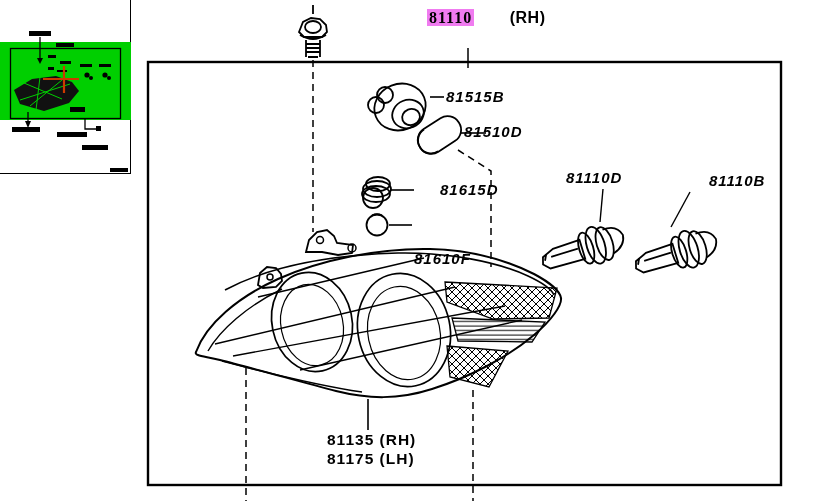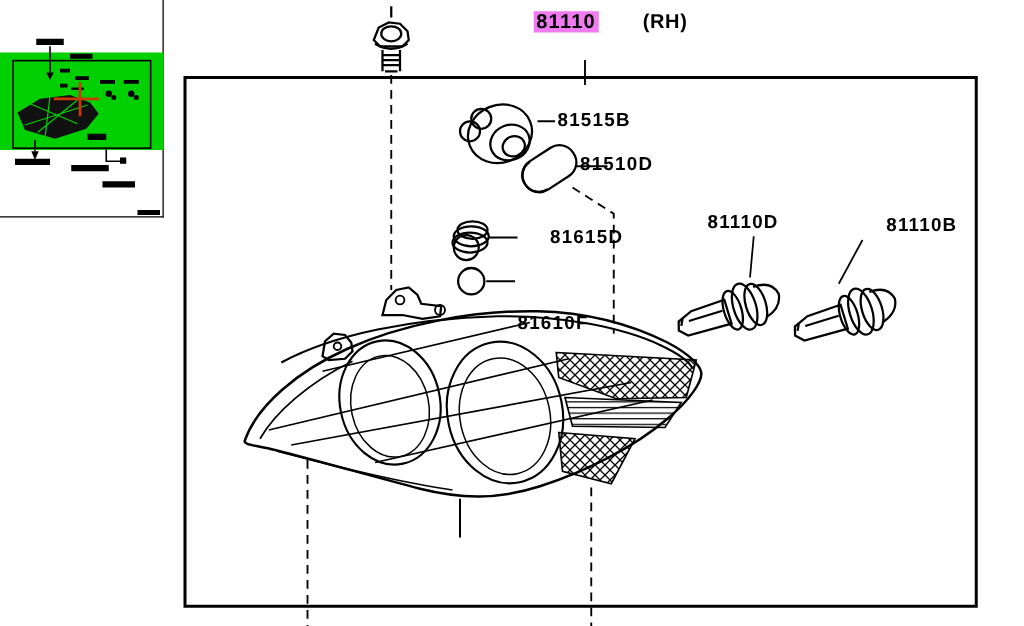--- a/index.html
+++ b/index.html
@@ -14,24 +14,24 @@
   .inset{
     position:absolute;left:0;top:0;width:131px;height:174px;background:#fff;
     border-right:1.5px solid #000;border-bottom:1.5px solid #000;box-sizing:border-box;
   }
   .inset-green{position:absolute;left:0;top:42px;width:131px;height:78px;background:var(--highlight-green,#00cf00);}
   .inset svg{position:absolute;left:0;top:0;}
 
   
   .plabel{
     position:absolute;font-size:15px;font-weight:bold;letter-spacing:1px;color:#000;
-    white-space:nowrap;line-height:18px;
+    white-space:nowrap;line-height:18px;font-style:italic;
   }
   .title{position:absolute;left:427px;top:7px;font-size:16px;font-weight:bold;line-height:21px;}
-  .title .hl{background:var(--highlight-pink,#f07bf0);padding:0 2px;letter-spacing:1px;}
+  .title .hl{background:var(--highlight-pink,#f07bf0);padding:0 2px;letter-spacing:1px;font-family:Liberation Serif, serif;}
   .title .side{letter-spacing:0.5px;margin-left:31px;}
   .lbl-81515B{left:446px;top:88px;}
   .lbl-81510D{left:464px;top:123px;}
   .lbl-81615D{left:440px;top:181px;}
   .lbl-81610F{left:414px;top:216px;margin-top:34px;}
   .lbl-81110D{left:566px;top:169px;}
   .lbl-81110B{left:661px;top:172px;margin-left:48px;}
   .assembly{position:absolute;left:327px;top:430px;font-size:15.5px;font-weight:bold;letter-spacing:1px;line-height:19px;}
 </style>
 </head>
@@ -198,14 +198,18 @@
     </div>
   </div>
 
   <div class="plabel lbl-81515B">81515B</div>
   <div class="plabel lbl-81510D">81510D</div>
   <div class="plabel lbl-81615D">81615D</div>
   <div class="plabel lbl-81610F">81610F</div>
   <div class="plabel lbl-81110D">81110D</div>
   <div class="plabel lbl-81110B">81110B</div>
 
+  <div class="assembly">
+    <div>81135 (RH)</div>
+    <div>81175 (LH)</div>
+  </div>
 
 </div>
 
 </body></html>

